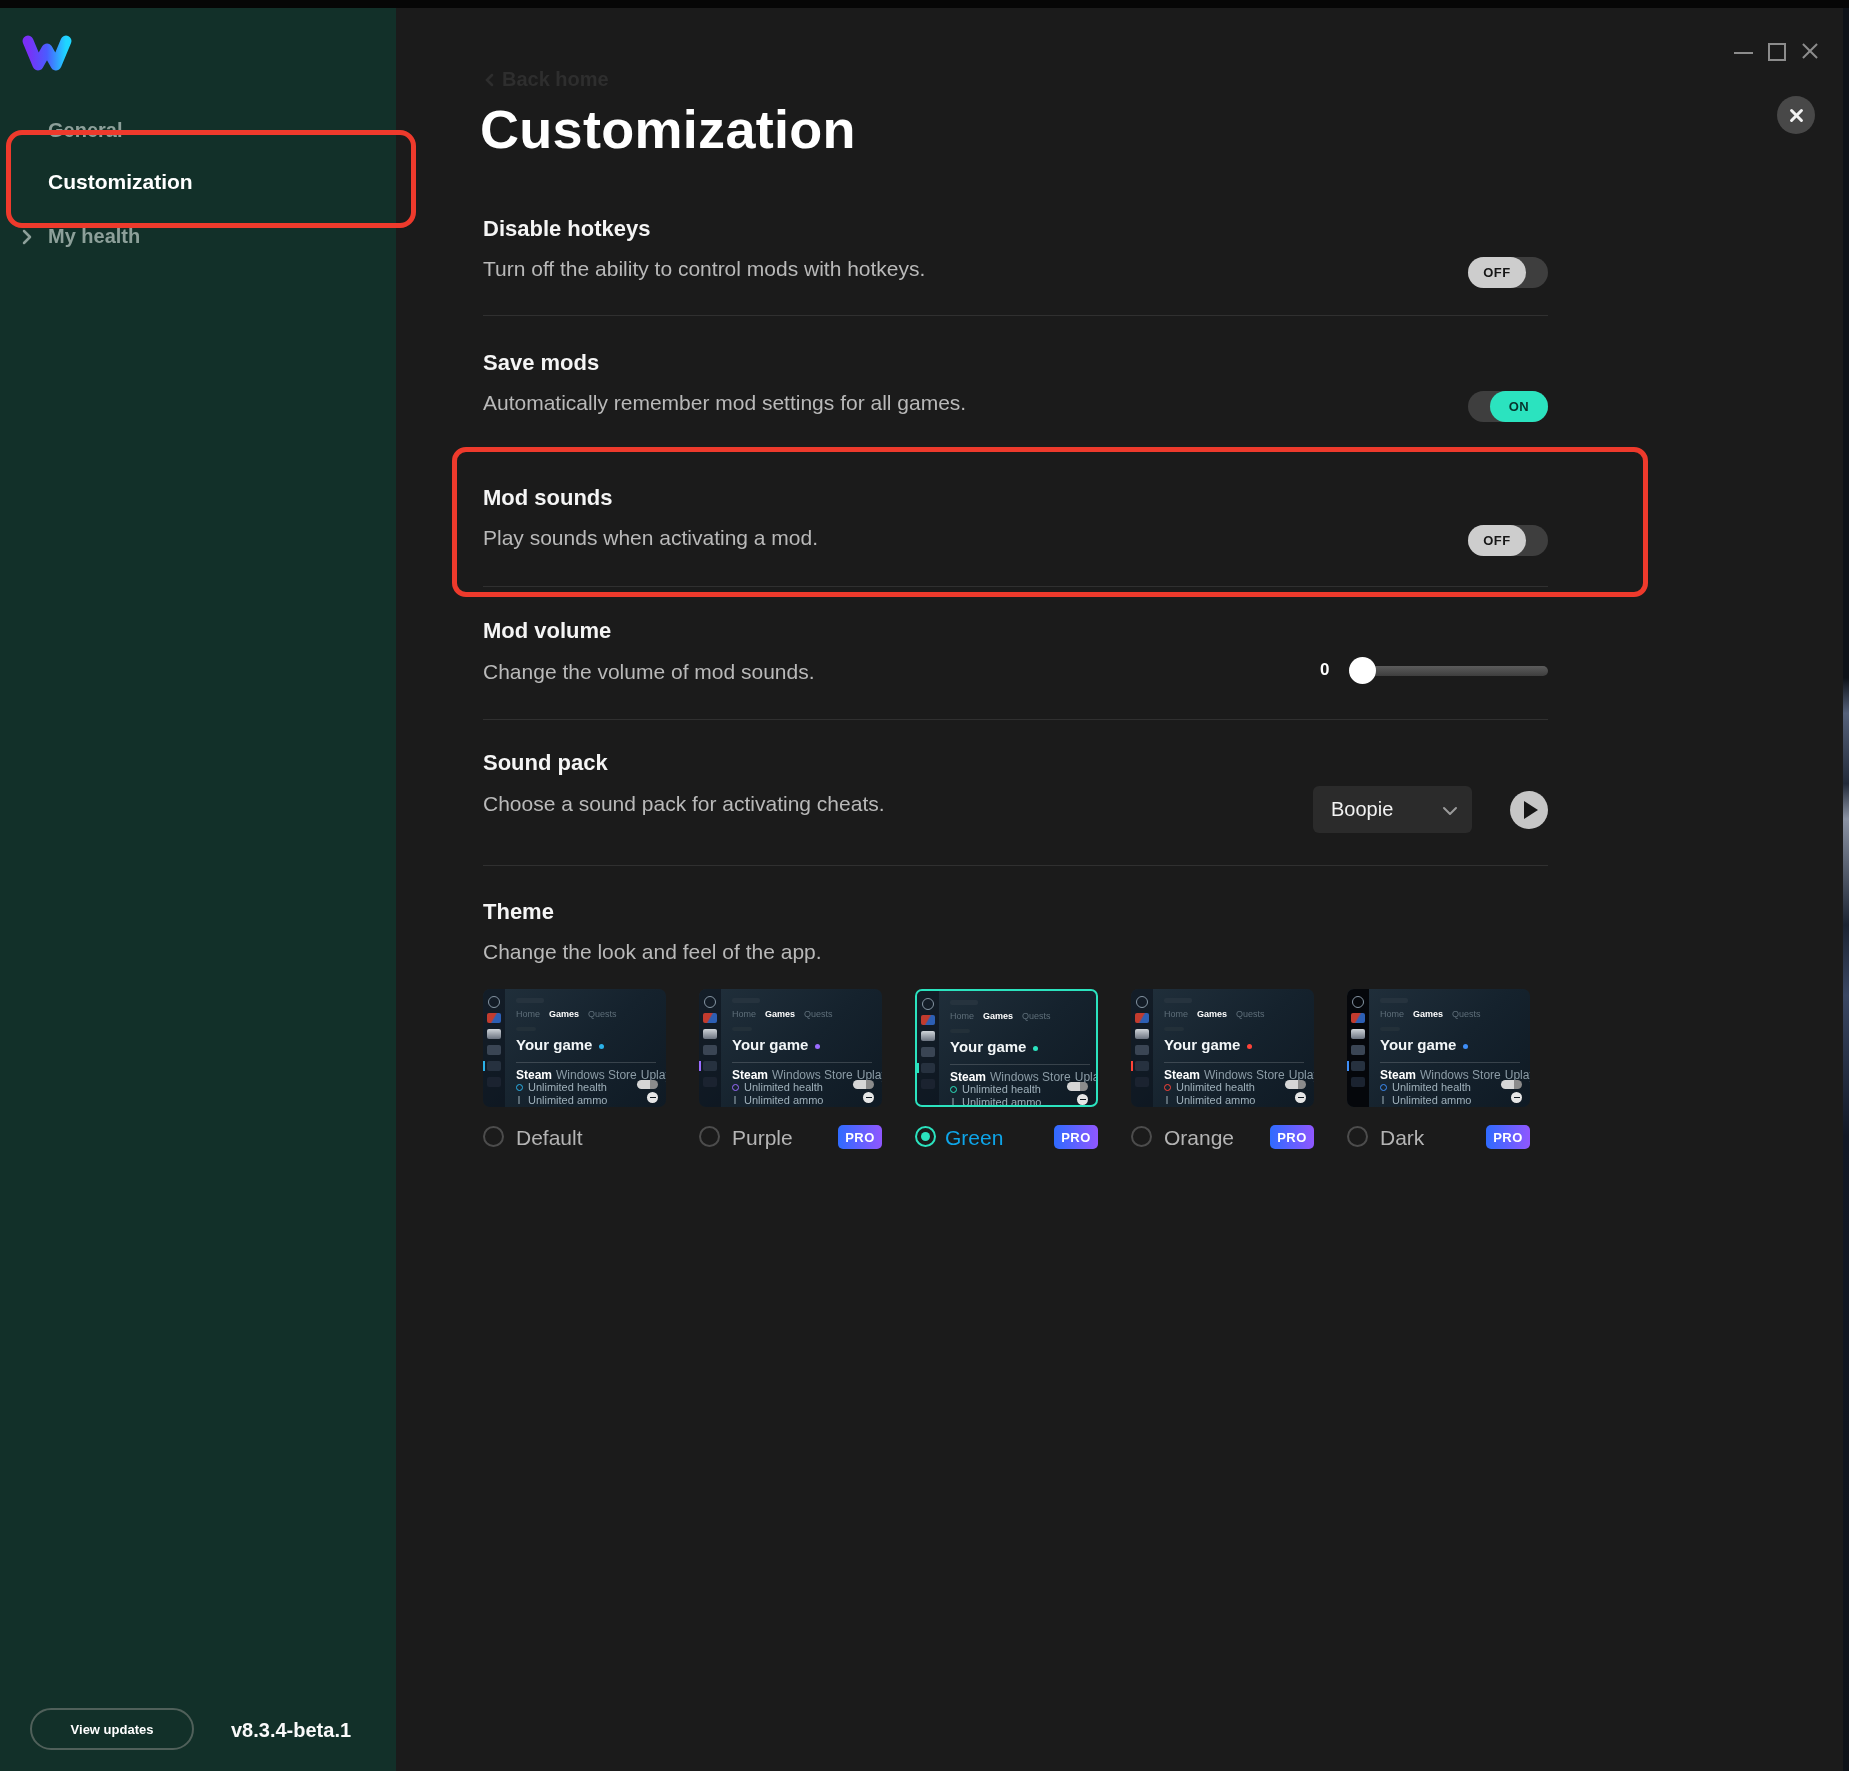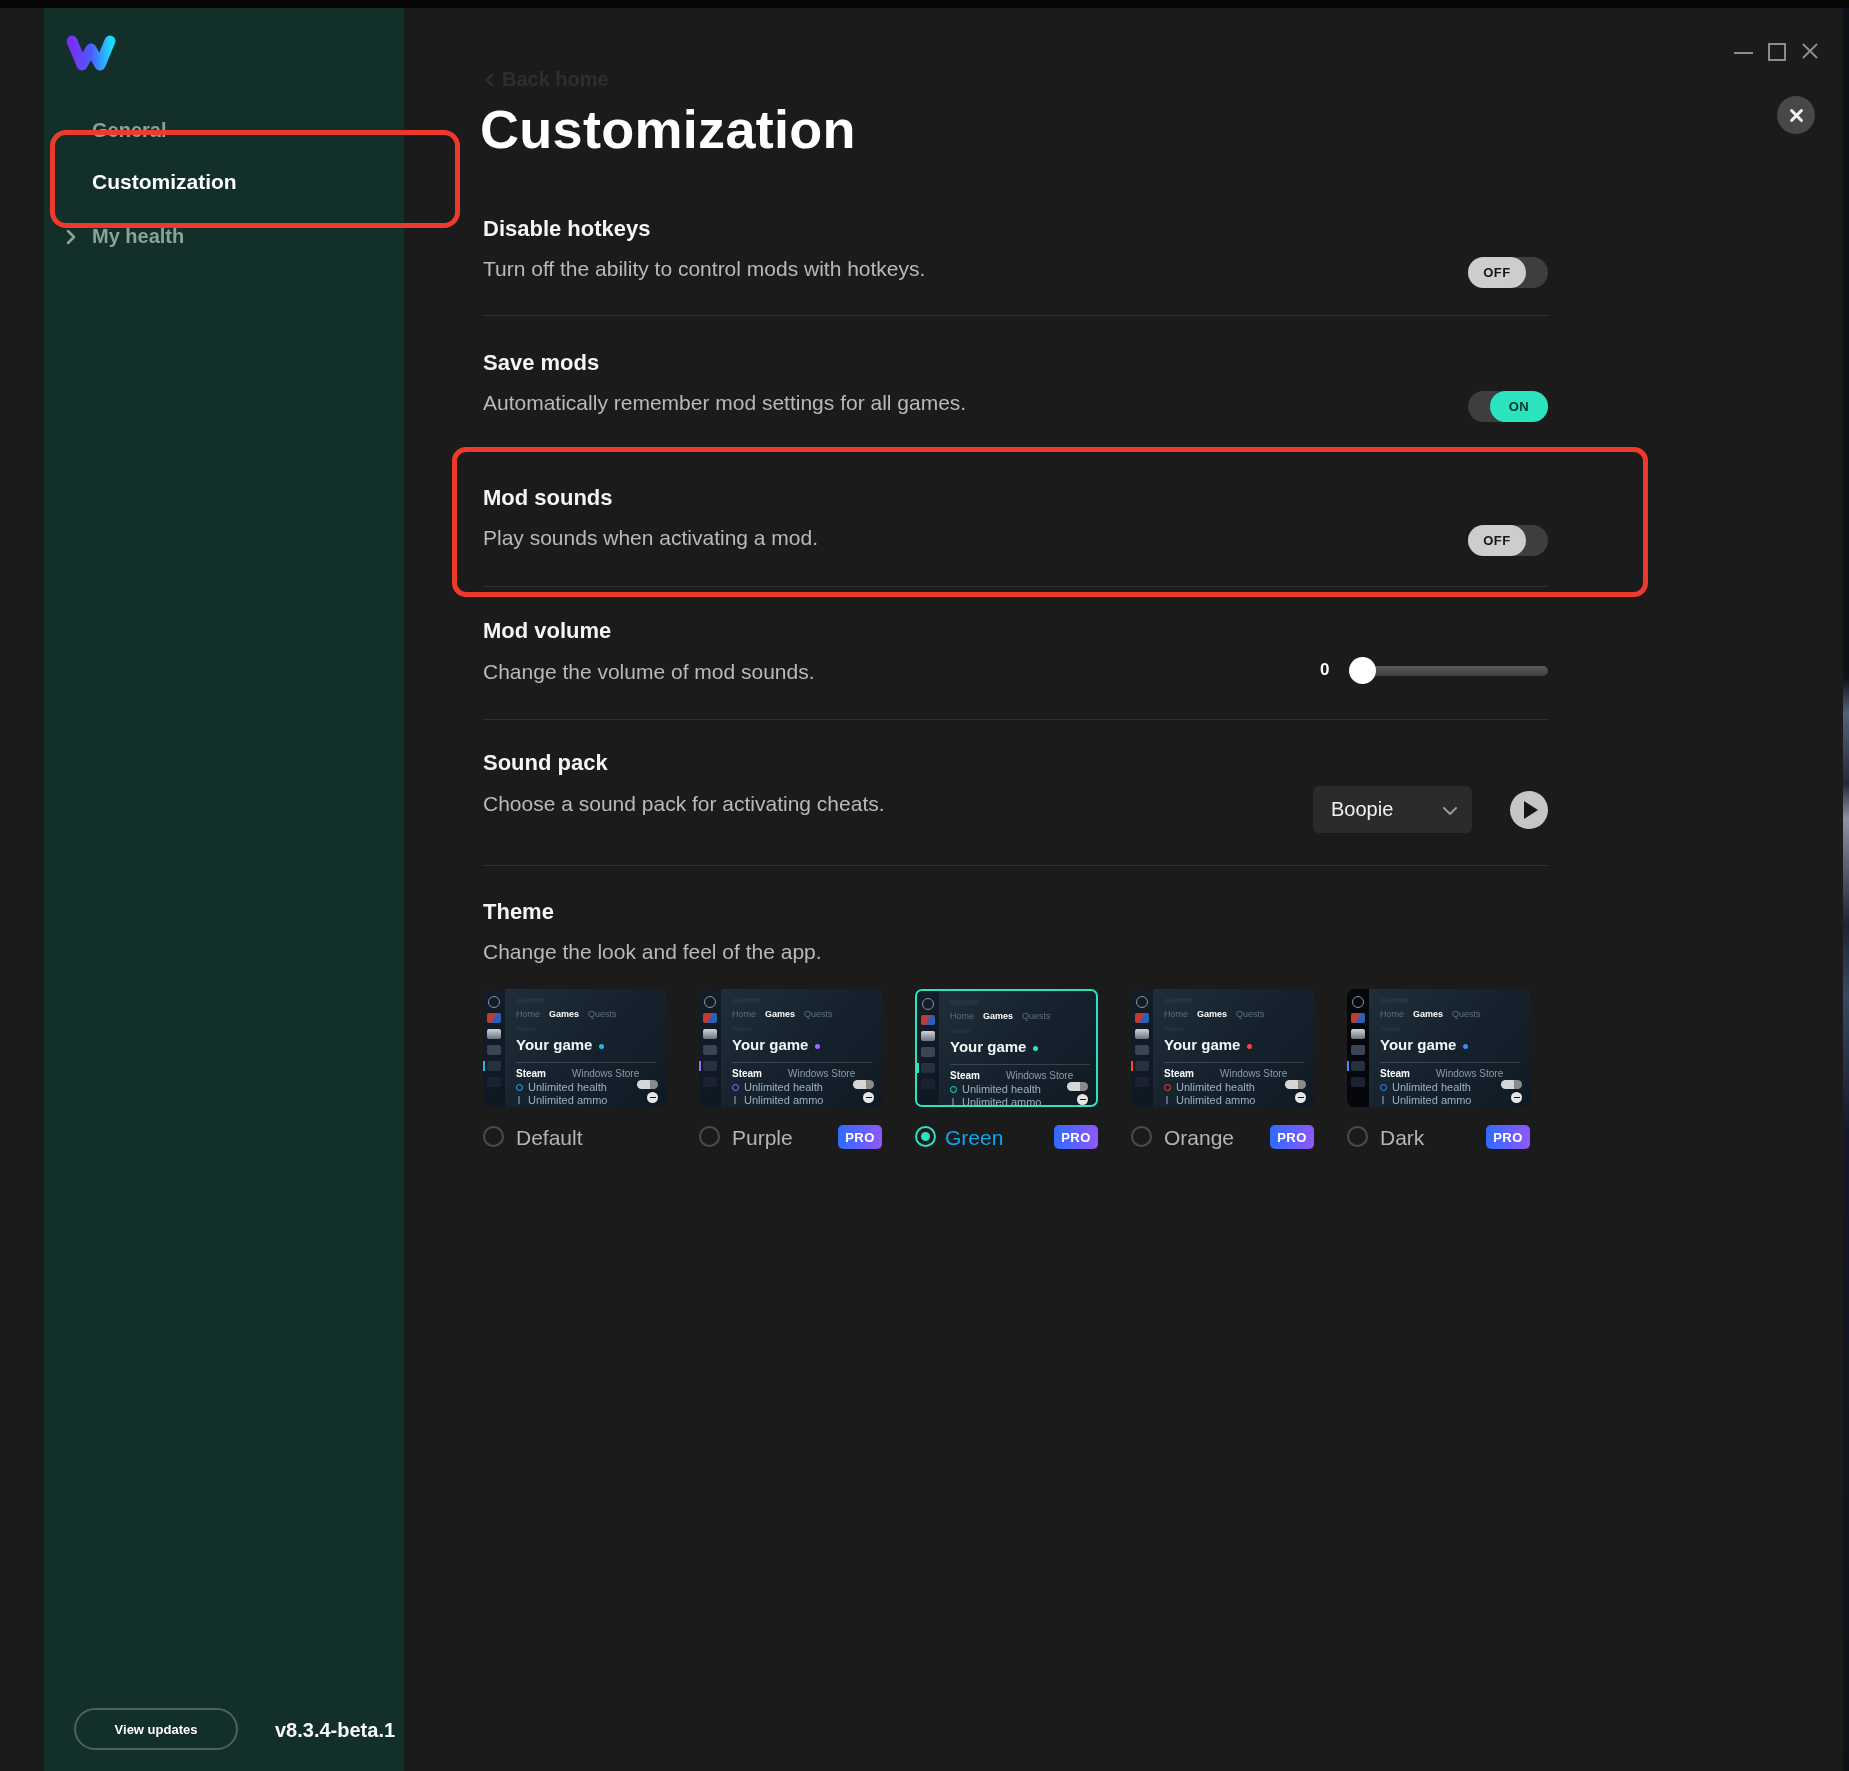--- a/index.html
+++ b/index.html
@@ -9,21 +9,21 @@
   
   .topbar{position:absolute;left:0;top:0;width:1849px;height:8px;background:#060606;}
   .winctl-min{position:absolute;left:1734px;top:52px;width:19px;height:2px;background:#8c8c8c;}
   .winctl-max{position:absolute;left:1768px;top:43px;width:14px;height:14px;border:2px solid #8c8c8c;background:transparent;}
   .winctl-close{position:absolute;left:1801px;top:42px;width:17px;height:17px;}
   .winctl-close:before,.winctl-close:after{content:"";position:absolute;left:8px;top:-1px;width:2px;height:20px;background:#8c8c8c;}
   .winctl-close:before{transform:rotate(45deg);}
   .winctl-close:after{transform:rotate(-45deg);}
 
   
-  .sidebar{position:absolute;left:0;top:8px;width:360px;height:1763px;background:#123029;margin-left:44px;}
+  .sidebar{position:absolute;left:0;top:8px;width:396px;height:1763px;background:#123029;}
   .logo{position:absolute;left:20px;top:20px;}
   .side-item{position:absolute;left:48px;font-weight:700;font-size:20px;color:#8da09a;cursor:pointer;white-space:nowrap;}
   .si-general{top:111px;}
   .si-custom{top:162px;color:#ffffff;font-size:21px;}
   .si-account{top:217px;}
   .side-chevron{position:absolute;left:20px;top:221px;}
   .redbox{position:absolute;border:5px solid #ee3a2c;border-radius:16px;pointer-events:none;}
   .redbox-side{left:6px;top:122px;width:400px;height:88px;}
   .view-updates{position:absolute;left:30px;top:1700px;width:164px;height:42px;border:2px solid #50605a;
       border-radius:22px;background:transparent;color:#ffffff;font-weight:700;font-size:13px;
@@ -79,21 +79,21 @@
   .ms-4{top:72px;background:#26313f;}
   .ms-5{top:88px;background:#1b2330;}
   .ms-bar{position:absolute;left:0;top:72px;width:2px;height:10px;}
   .mini-headpill{position:absolute;left:33px;top:9px;width:28px;height:5px;border-radius:2px;background:#26333e;}
   .mini-nav{position:absolute;left:33px;top:20px;font-size:9px;color:#5e6e79;display:flex;gap:9px;}
   .mini-nav .mn-active{color:#ffffff;font-weight:700;}
   .mini-subpill{position:absolute;left:33px;top:38px;width:20px;height:4px;border-radius:2px;background:#233039;}
   .mini-game{position:absolute;left:33px;top:47px;font-size:15px;font-weight:800;color:#f2f6f8;white-space:nowrap;}
   .mini-dot{display:inline-block;width:5px;height:5px;border-radius:50%;margin-left:7px;vertical-align:middle;}
   .mini-line{position:absolute;left:33px;top:73px;width:140px;height:1px;background:rgba(255,255,255,.16);}
-  .mini-plat{position:absolute;left:33px;top:79px;font-size:10px;color:#8c9ca6;white-space:nowrap;display:flex;gap:26px;}
+  .mini-plat{position:absolute;left:33px;top:79px;font-size:12px;color:#8c9ca6;white-space:nowrap;display:flex;gap:4px;}
   .mini-plat .mp-active{color:#ffffff;font-weight:700;}
   .mini-mod{position:absolute;left:33px;font-size:11px;color:#9fb0ba;white-space:nowrap;display:flex;align-items:center;gap:5px;}
   .mm-1{top:92px;}
   .mm-2{top:105px;}
   .mini-modcirc{width:7px;height:7px;border-radius:50%;border:1.5px solid #2be3bf;box-sizing:border-box;}
   .mini-modbar{width:2px;height:8px;background:#5a6a74;margin-left:2px;margin-right:3px;}
   .mini-pill{position:absolute;right:8px;top:91px;width:21px;height:9px;border-radius:5px;
         background:linear-gradient(90deg,#d6d6d6 64%,#8b8b8b 64%);}
   .mini-minus{position:absolute;right:8px;top:103px;width:11px;height:11px;border-radius:50%;background:#e6e6e6;}
   .mini-minus:before{content:"";position:absolute;left:2.5px;top:4.8px;width:6px;height:1.6px;background:#10181f;}

